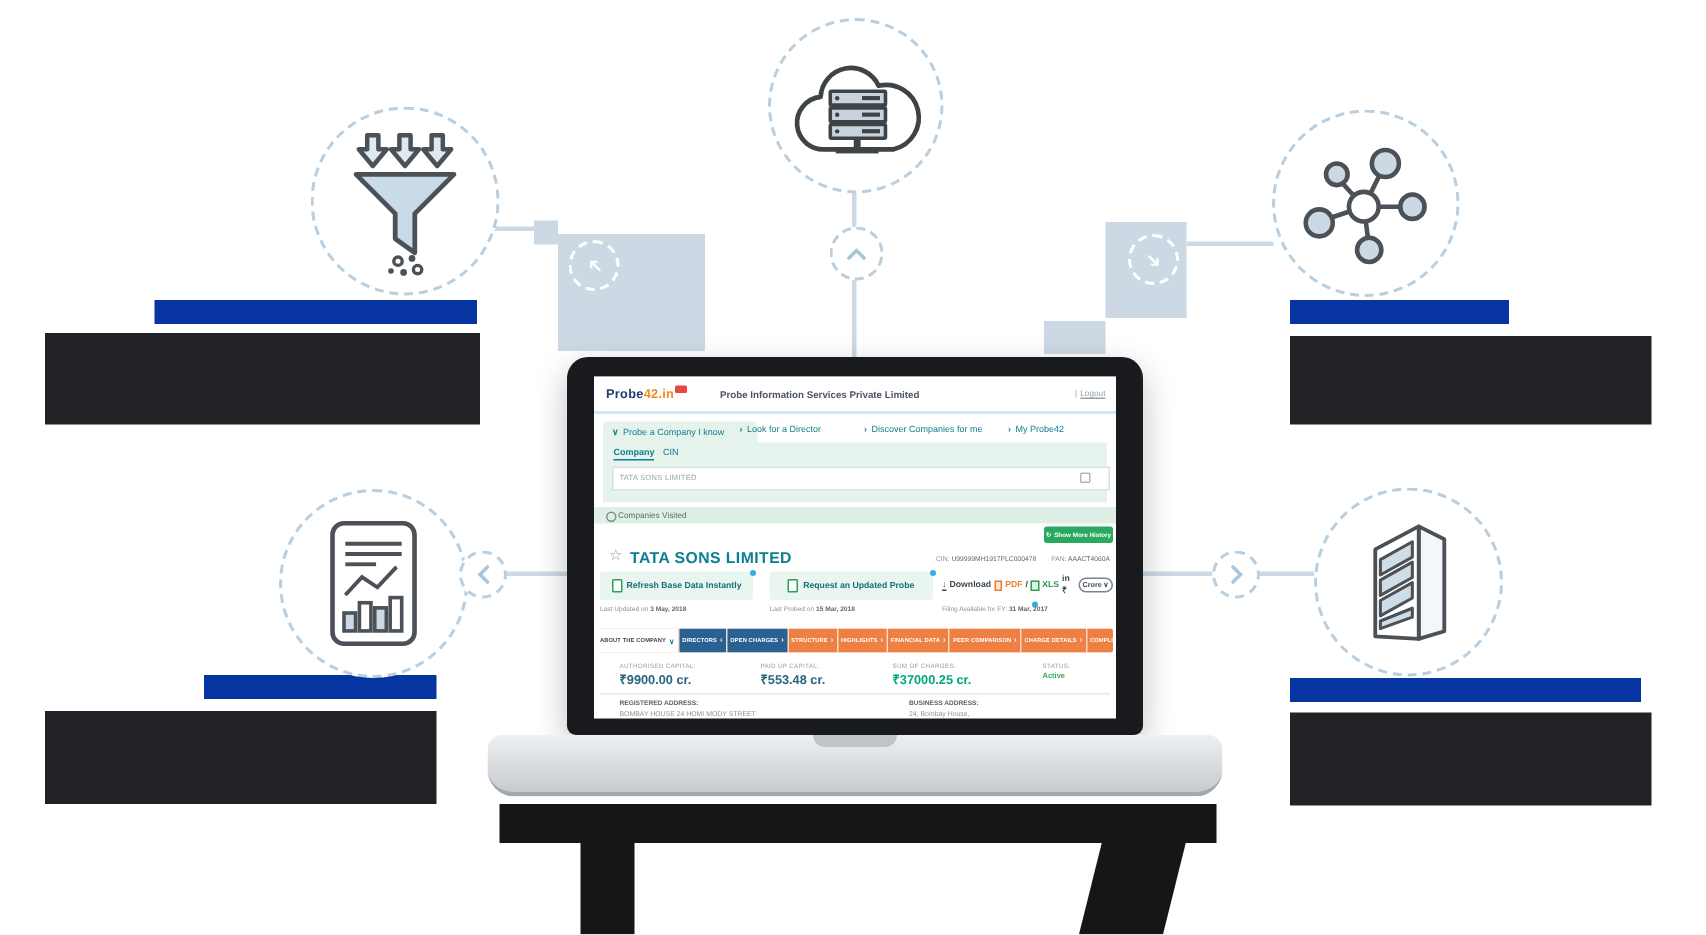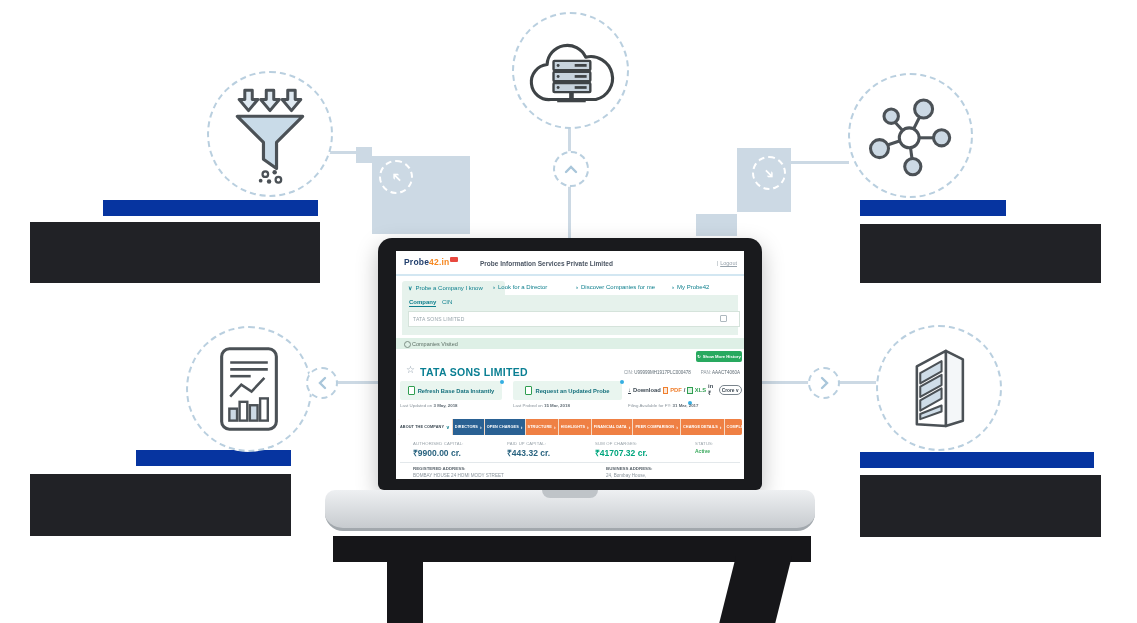--- a/index.html
+++ b/index.html
@@ -367,23 +367,23 @@
           </div>
         <div class="oitem">
             <span>COMPLIANCE CHECK</span>
           </div>
 
       </div>
 
       <div class="stat-label" style="left:17px;">AUTHORISED CAPITAL:</div>
       <div class="stat-value" style="left:17px;">₹9900.00 cr.</div>
       <div class="stat-label" style="left:111px;">PAID UP CAPITAL:</div>
-      <div class="stat-value" style="left:111px;">₹443.32 cr.</div>
+      <div class="stat-value" style="left:111px;">₹553.48 cr.</div>
       <div class="stat-label" style="left:199px;">SUM OF CHARGES:</div>
-      <div class="stat-value v-teal" style="left:199px;">₹41707.32 cr.</div>
+      <div class="stat-value v-teal" style="left:199px;">₹37000.25 cr.</div>
       <div class="stat-label" style="left:299px;">STATUS:</div>
       <div class="stat-value v-status" style="left:299px;">Active</div>
 
       <div class="hdiv"></div>
 
       <div class="addr-label" style="left:17px;">REGISTERED ADDRESS:</div>
       <div class="addr-value" style="left:17px;">BOMBAY HOUSE 24 HOMI MODY STREET</div>
       <div class="addr-label" style="left:210px;">BUSINESS ADDRESS:</div>
       <div class="addr-value" style="left:210px;">
         <div>24, Bombay House,</div>

